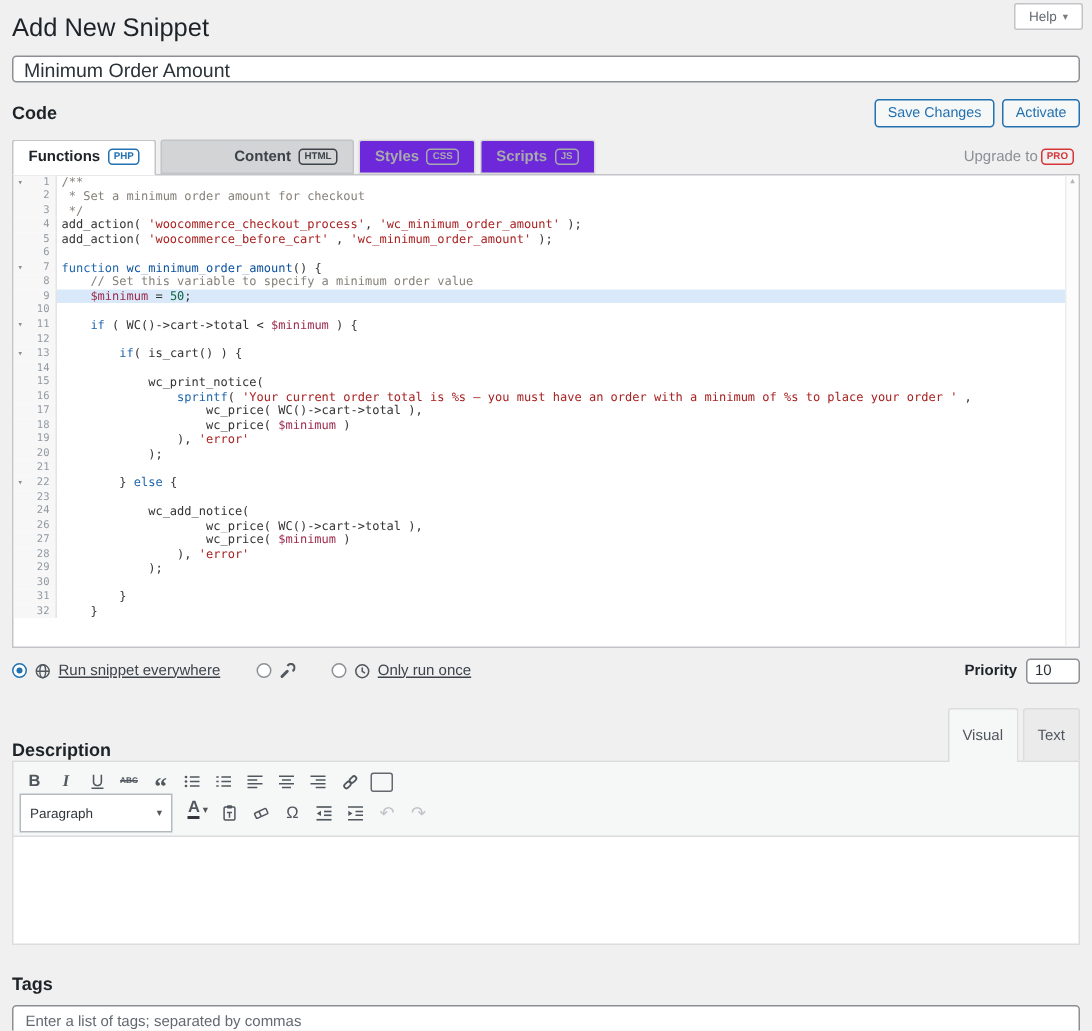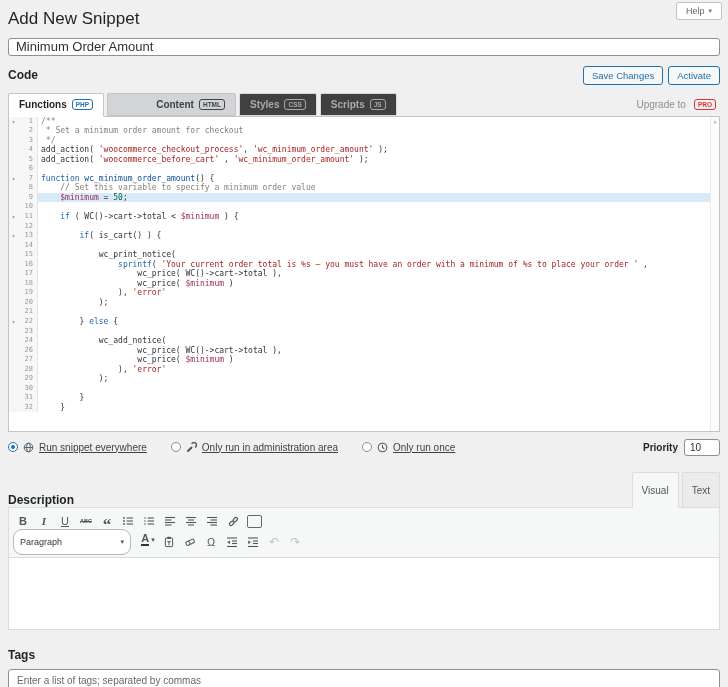--- a/index.html
+++ b/index.html
@@ -44,26 +44,26 @@
   .tabs { display: flex; }
   .tab {
     font-size: 10px; font-weight: 600; padding: 5px 10px;
     display: flex; gap: 5px; align-items: center;
     border: 1px solid #c3c4c7; margin-right: 3px; cursor: pointer;
     border-radius: 2px 2px 0 0;
   }
   .tab.active  { background: #fff; border-bottom: 1px solid #fff; margin-bottom: -1px; color: #1d2327; position: relative; z-index: 2; }
   .tab.active .badge { color: #2271b1; }
   .tab.inactive { background: #d3d4d6; color: #3c434a; padding-left: 48px; }
-  .tab.disabled { background: #404040; color: #a7aaad; border-color: #d7d8da; }
+  .tab.disabled { background: #6d28d9; color: #a7aaad; border-color: #d7d8da; }
   .badge {
     font-size: 6.5px; border: 1px solid currentColor; border-radius: 3px;
     padding: 1px 3px; line-height: 7px; font-weight: 600;
   }
-  .upgrade { margin-left: auto; display: flex; gap: 8px; align-items: center; padding: 0 4px 6px 0; font-size: 10px; color: #8c8f94; cursor: pointer; }
+  .upgrade { margin-left: auto; display: flex; gap: 2px; align-items: center; padding: 0 4px 6px 0; font-size: 10px; color: #8c8f94; cursor: pointer; }
   .badge-pro { color: #d63638; border: 1px solid #d63638; font-size: 6.5px; font-weight: 700; border-radius: 3px; padding: 1px 3px; line-height: 7px; }
 
   
   .editor {
     border: 1px solid #c3c4c7; background: #fff; height: 316px;
     position: relative; overflow: hidden; z-index: 1;
     font-family: "DejaVu Sans Mono", monospace; font-size: 8px;
   }
   .cm-row { display: flex; height: 9.55px; line-height: 9.55px; }
   .cm-fold { width: 9px; flex: none; background: #f7f7f7; text-align: center; color: #8c8f94; font-size: 6px; }
@@ -101,21 +101,21 @@
   .mce-toolbar { border: 1px solid #dcdcde; background: #f6f7f7; padding: 3px 4px 4px; position: relative; z-index: 1; }
   .tb-row { display: flex; align-items: center; height: 21px; }
   .tb-btn { min-width: 20px; height: 18px; display: flex; align-items: center; justify-content: center; color: #50575e; font-size: 11px; border-radius: 2px; cursor: pointer; margin-right: 1px; }
   .tb-btn svg { display: block; }
   .tb-bold { font-weight: 800; }
   .tb-italic { font-family: "Liberation Serif", serif; font-style: italic; font-weight: 700; }
   .tb-underline { text-decoration: underline; }
   .tb-strike { font-size: 5.5px; text-decoration: line-through; font-weight: 700; letter-spacing: 0; }
   .tb-quote { font-family: "Liberation Serif", serif; font-size: 17px; font-weight: 700; line-height: 6px; padding-top: 8px; }
   .tb-dfw { width: 15px; height: 13px; border: 1px solid #646970; border-radius: 2px; }
-  .para-select { width: 118px; height: 18px; background: #fff; border: 1px solid #b4b9be; border-radius: 9px; display: flex; align-items: center; justify-content: space-between; padding: 12px 6px; font-size: 9px; color: #32373c; margin-right: 7px; cursor: pointer; }
+  .para-select { width: 102px; height: 18px; background: #fff; border: 1px solid #b4b9be; border-radius: 0; display: flex; align-items: center; justify-content: space-between; padding: 12px 6px; font-size: 9px; color: #32373c; margin-right: 7px; cursor: pointer; }
   .para-select .caret { font-size: 7px; color: #555; }
   .tb-color { display: flex; align-items: flex-start; gap: 2px; }
   .tb-color .A { font-size: 11px; font-weight: 700; border-bottom: 2px solid #32373c; line-height: 11px; }
   .tb-color .caret { font-size: 7px; color: #555; padding-top: 3px; }
   .tb-omega { font-size: 11px; }
   .tb-disabled { color: #c0c4c8; font-size: 12px; }
   .mce-content { border: 1px solid #dcdcde; border-top: none; background: #fff; height: 72px; width: 100%; resize: none; font-family: "Liberation Sans", sans-serif; font-size: 11px; padding: 6px; color: #3c434a; }
 
   
   .tags-section { margin-top: 14px; }
@@ -350,21 +350,20 @@
         <label class="scope-option">
           <span class="radio"></span>
           <span class="scope-icon">
             <svg width="11" height="11" viewBox="0 0 12 12">
               <g stroke="#50575e" fill="none">
                 <path d="M2.2 9.8 L6 6" stroke-width="2.2" stroke-linecap="round"></path>
                 <path d="M6.2 2.2 a2.7 2.7 0 1 1 3.6 3.6" stroke-width="1.6"></path>
               </g>
             </svg>
           </span>
-          <span class="scope-label">Only run in administration area</span>
         </label>
         <label class="scope-option">
           <span class="radio"></span>
           <span class="scope-icon">
             <svg width="11" height="11" viewBox="0 0 12 12">
               <g stroke="#50575e" stroke-width="1.1" fill="none">
                 <circle cx="6" cy="6" r="4.7"></circle>
                 <path d="M6 3.2 V6 L8 7.4"></path>
               </g>
             </svg>

